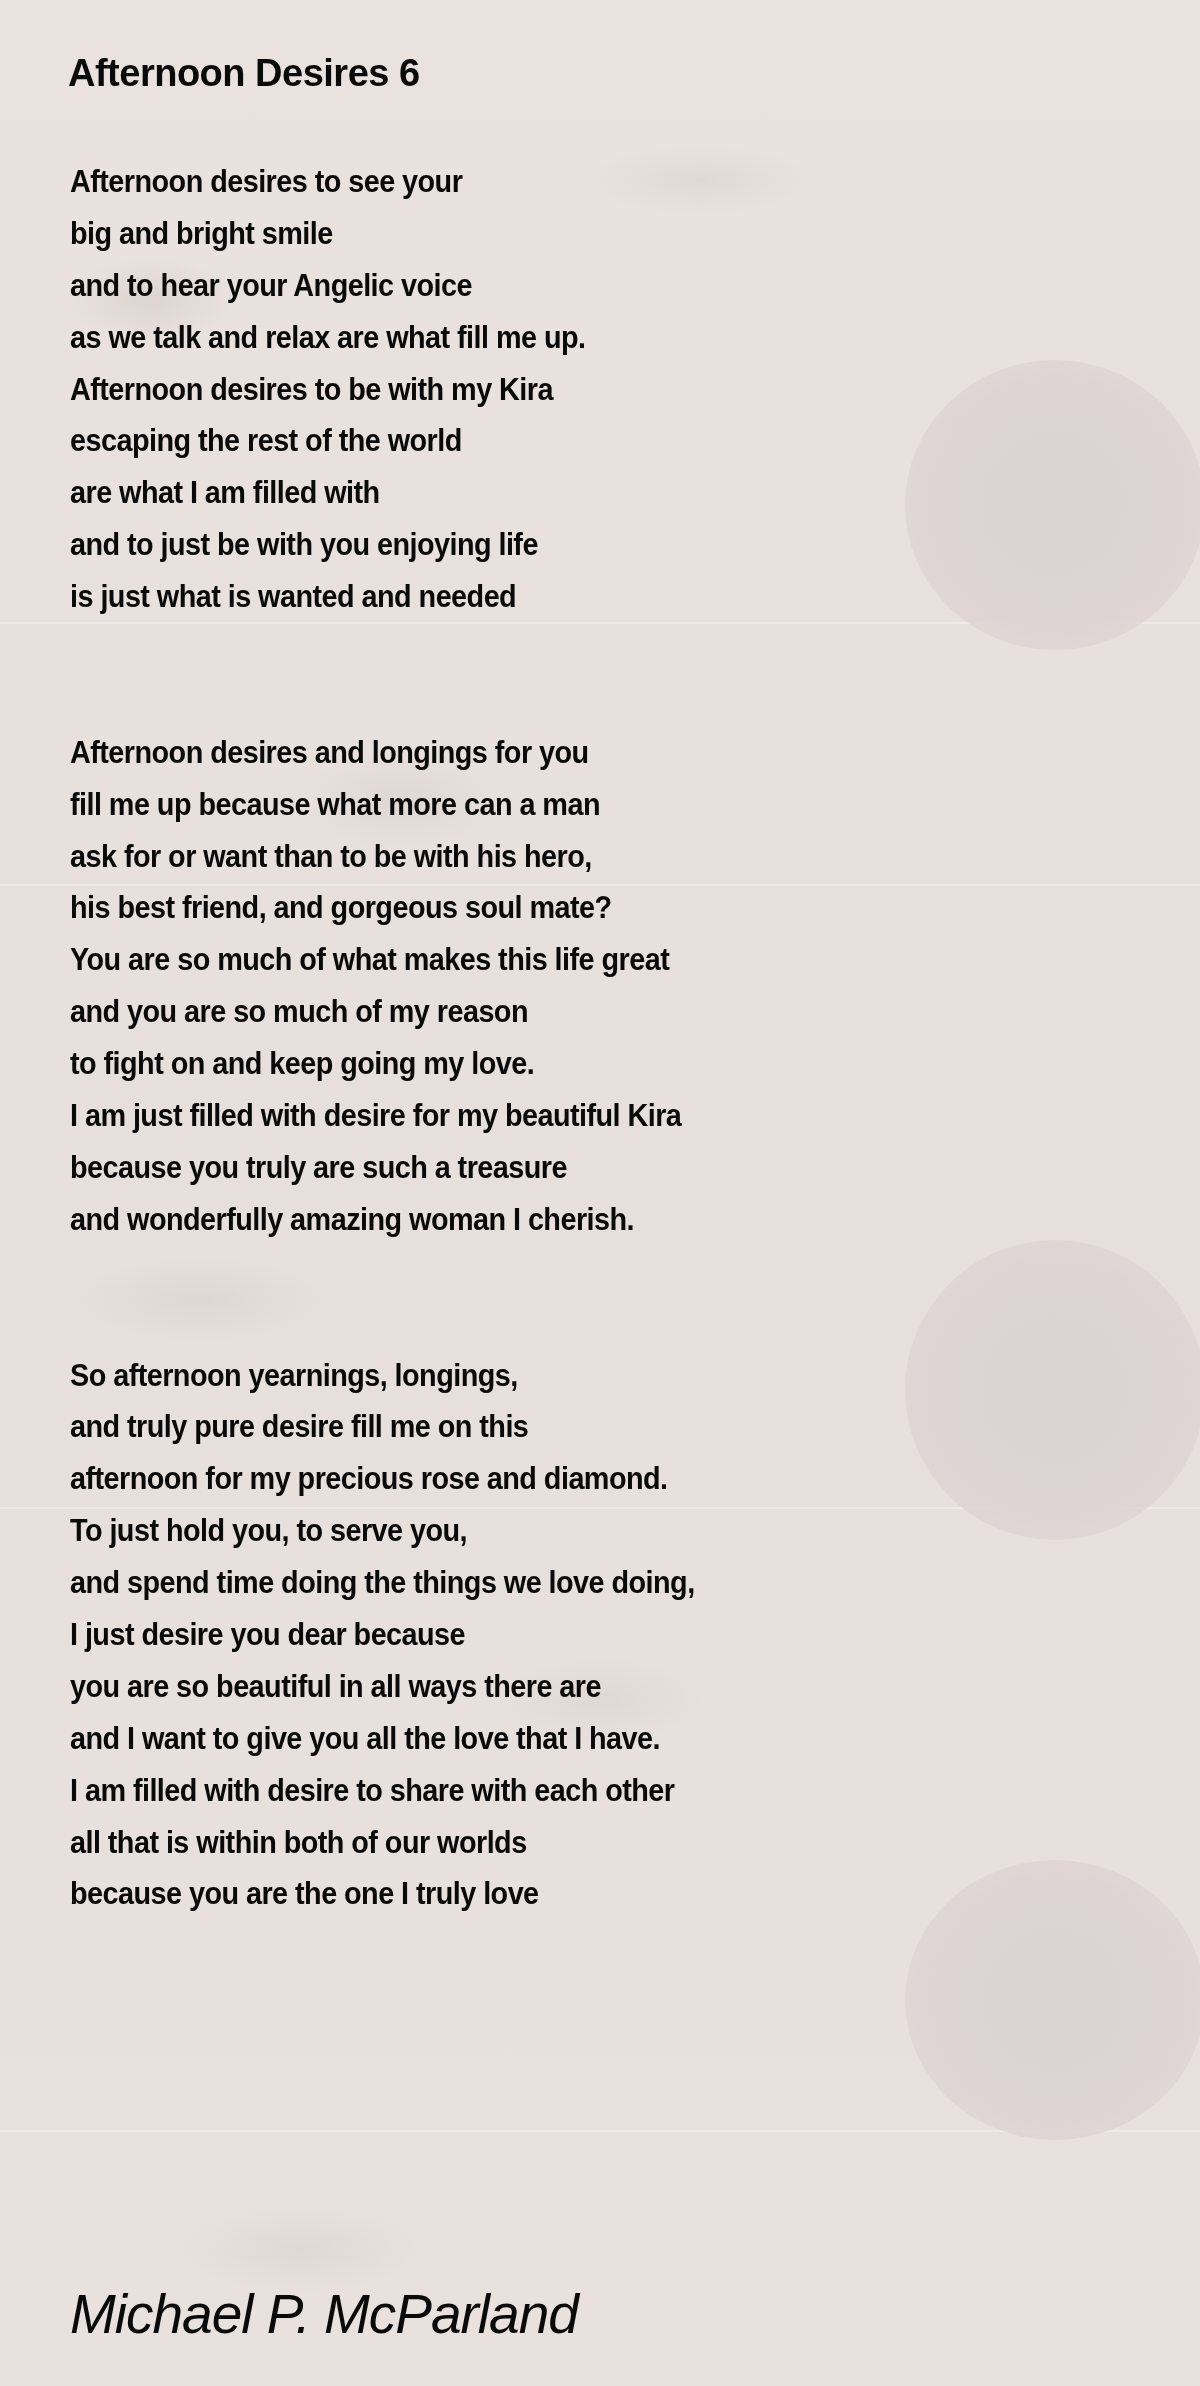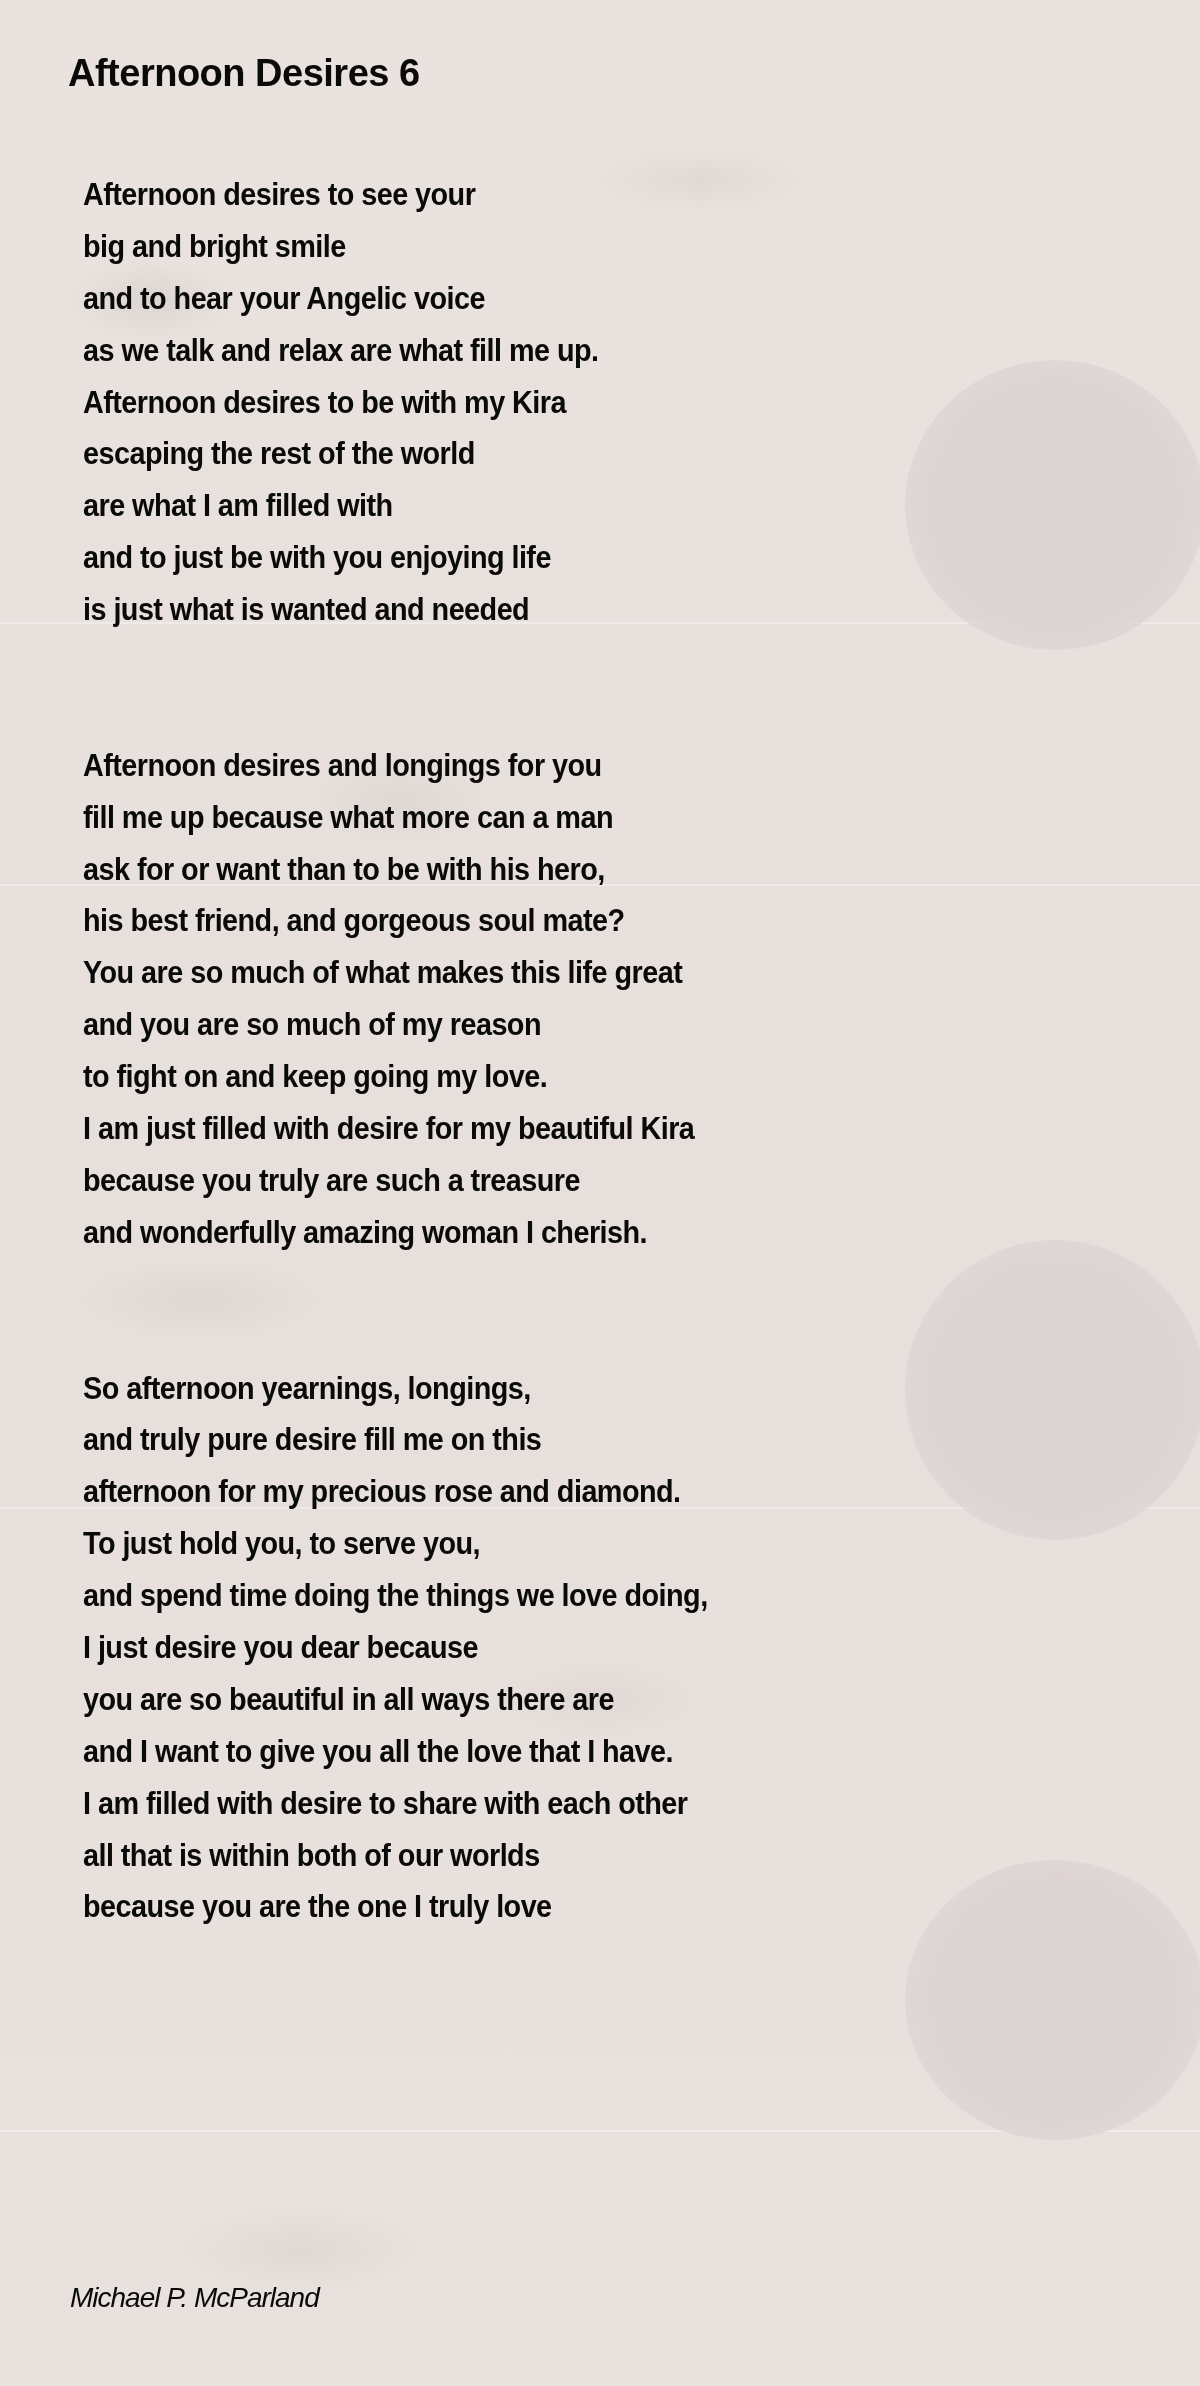--- a/index.html
+++ b/index.html
@@ -25,30 +25,30 @@
     background: rgba(255,255,255,0.35);
   }
   .blob {
     position: absolute; border-radius: 50%;
     background: radial-gradient(circle, #dcd3d3 0%, #ddd4d3 60%, rgba(221,212,211,0) 100%);
   }
   .title {
     position: absolute; left: 68px; top: 52px;
     font-size: 38px; font-weight: bold; letter-spacing: -0.5px; margin: 0;
   }
-  .poem { position: absolute; left: 68px; top: 154px; margin: 15px; }
+  .poem { position: absolute; left: 68px; top: 154px; margin: 2px; }
   .line {
     font-size: 31px; font-weight: bold; line-height: 51.9px; height: 51.9px;
     white-space: nowrap; letter-spacing: -0.6px; transform: scaleX(0.93); transform-origin: left center;
   }
   .gap { height: 51.9px; }
   .gap2 { height: 103.8px; }
   .author {
     position: absolute; left: 70px; top: 2282px;
-    font-size: 28px; font-style: italic; font-weight: normal; letter-spacing: -1px;
+    font-size: 55px; font-style: italic; font-weight: normal; letter-spacing: -1px;
   }
 </style>
 </head>
 <body>
 
 <div class="bg-texture"></div>
 <div class="band" style="top:622px"></div>
 <div class="band" style="top:884px"></div>
 <div class="band" style="top:1507px"></div>
 <div class="band" style="top:2130px"></div>

